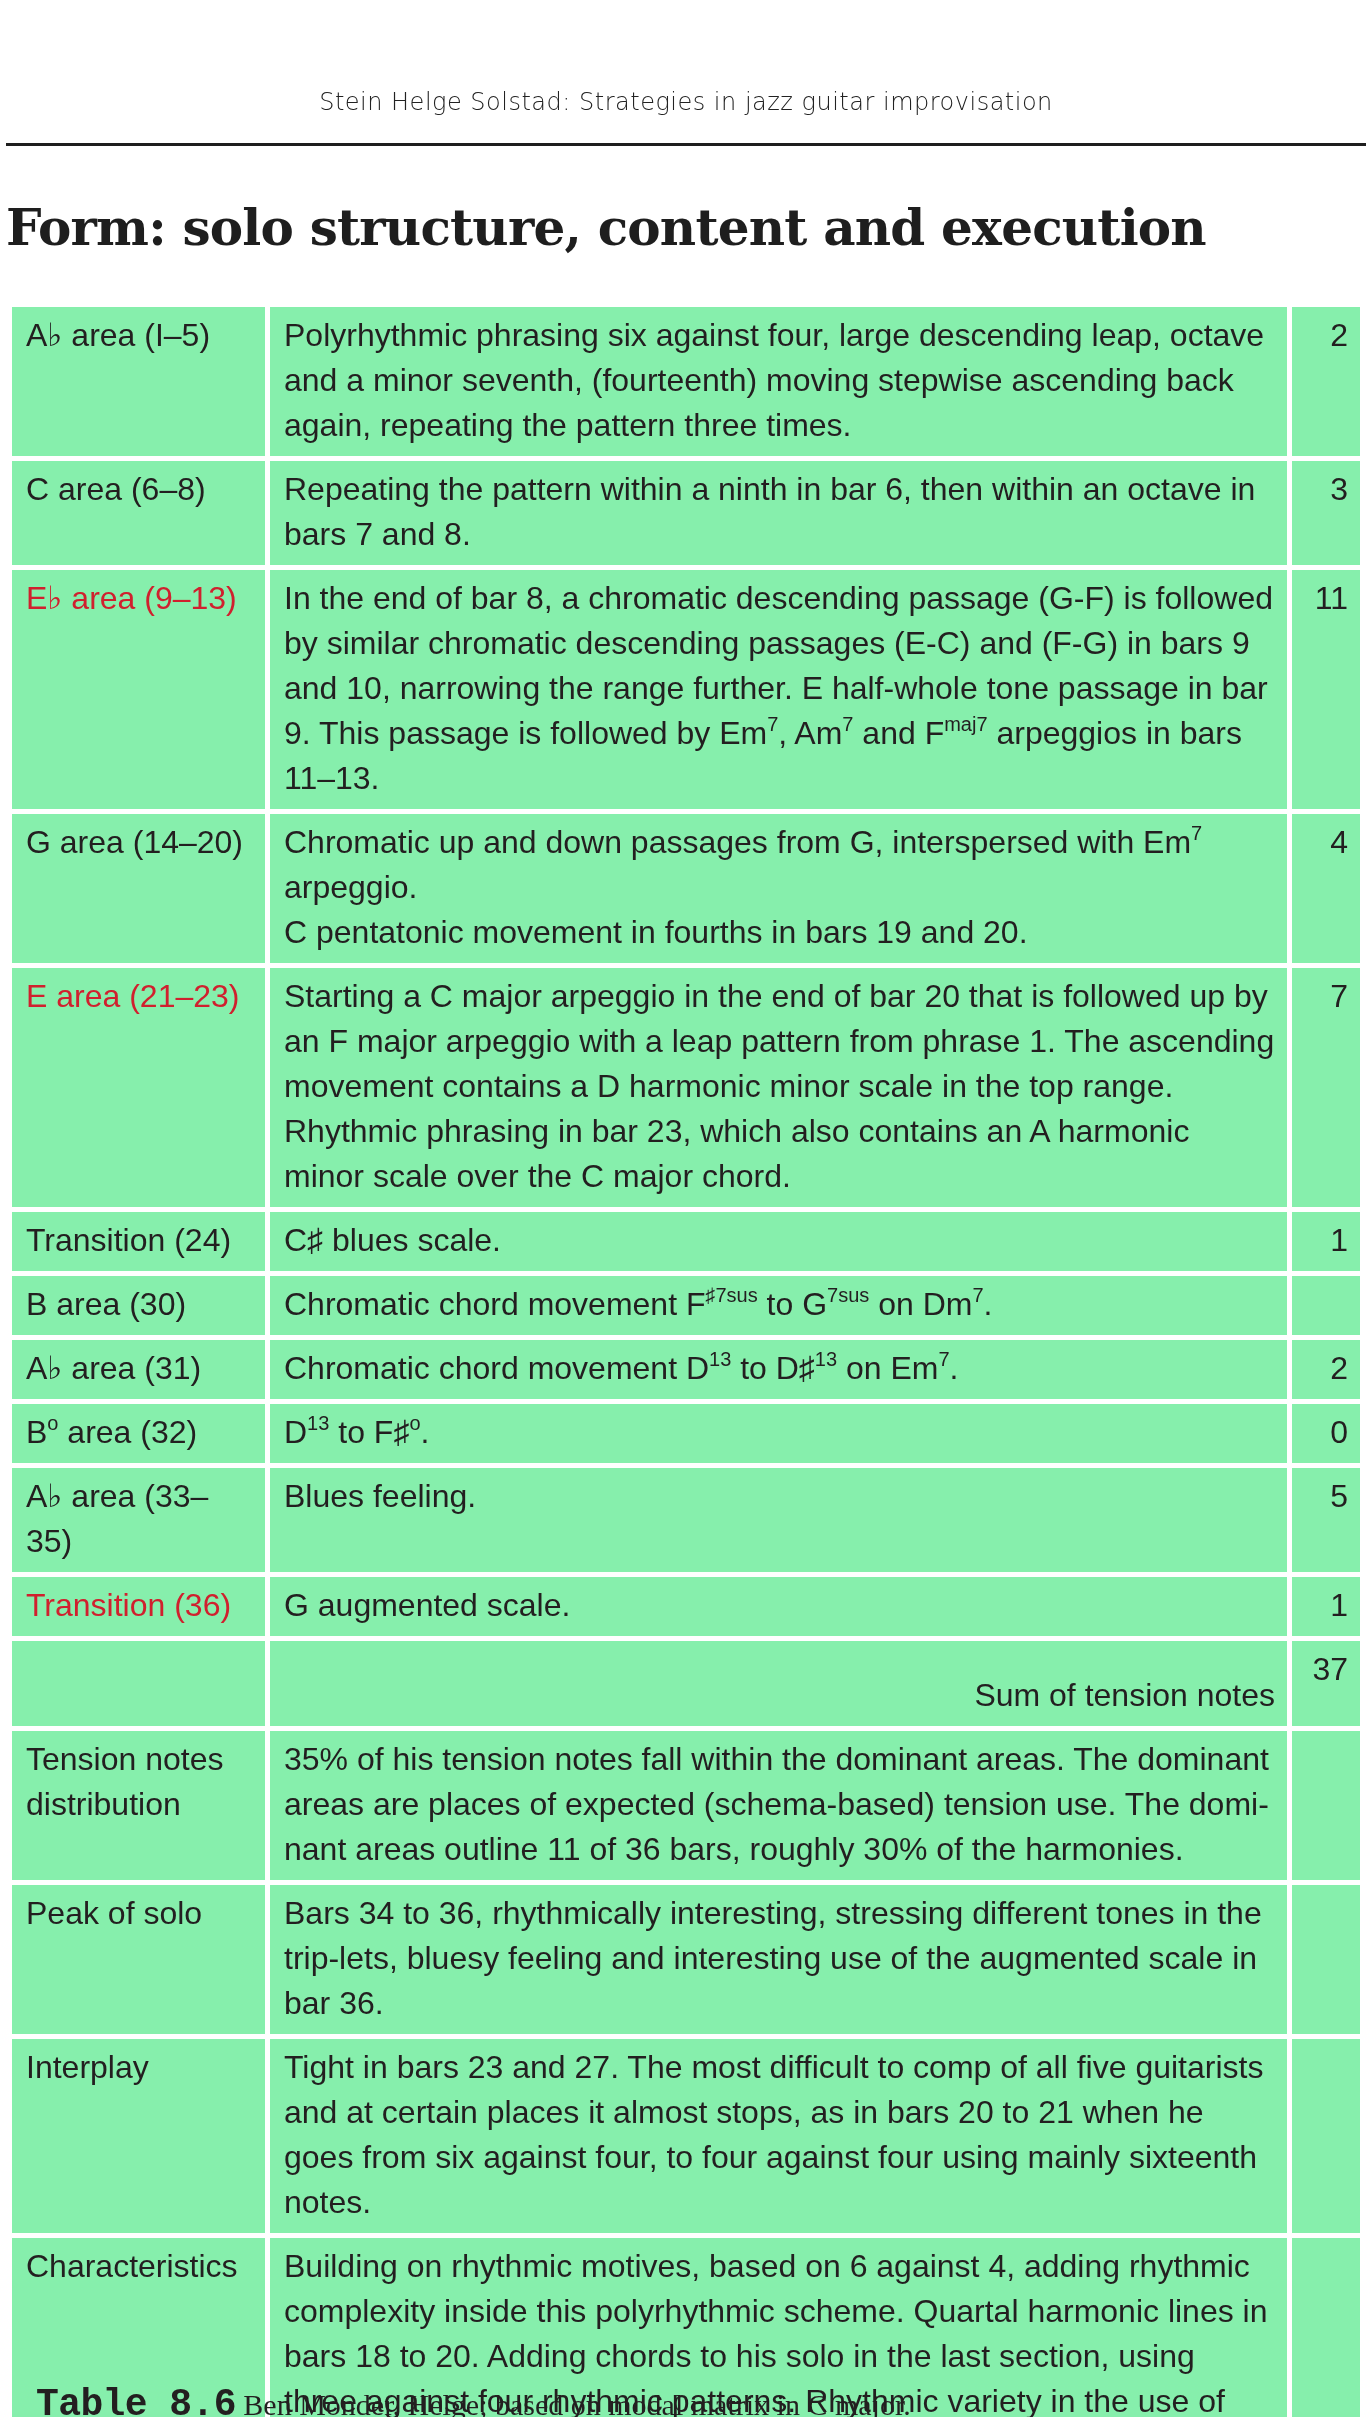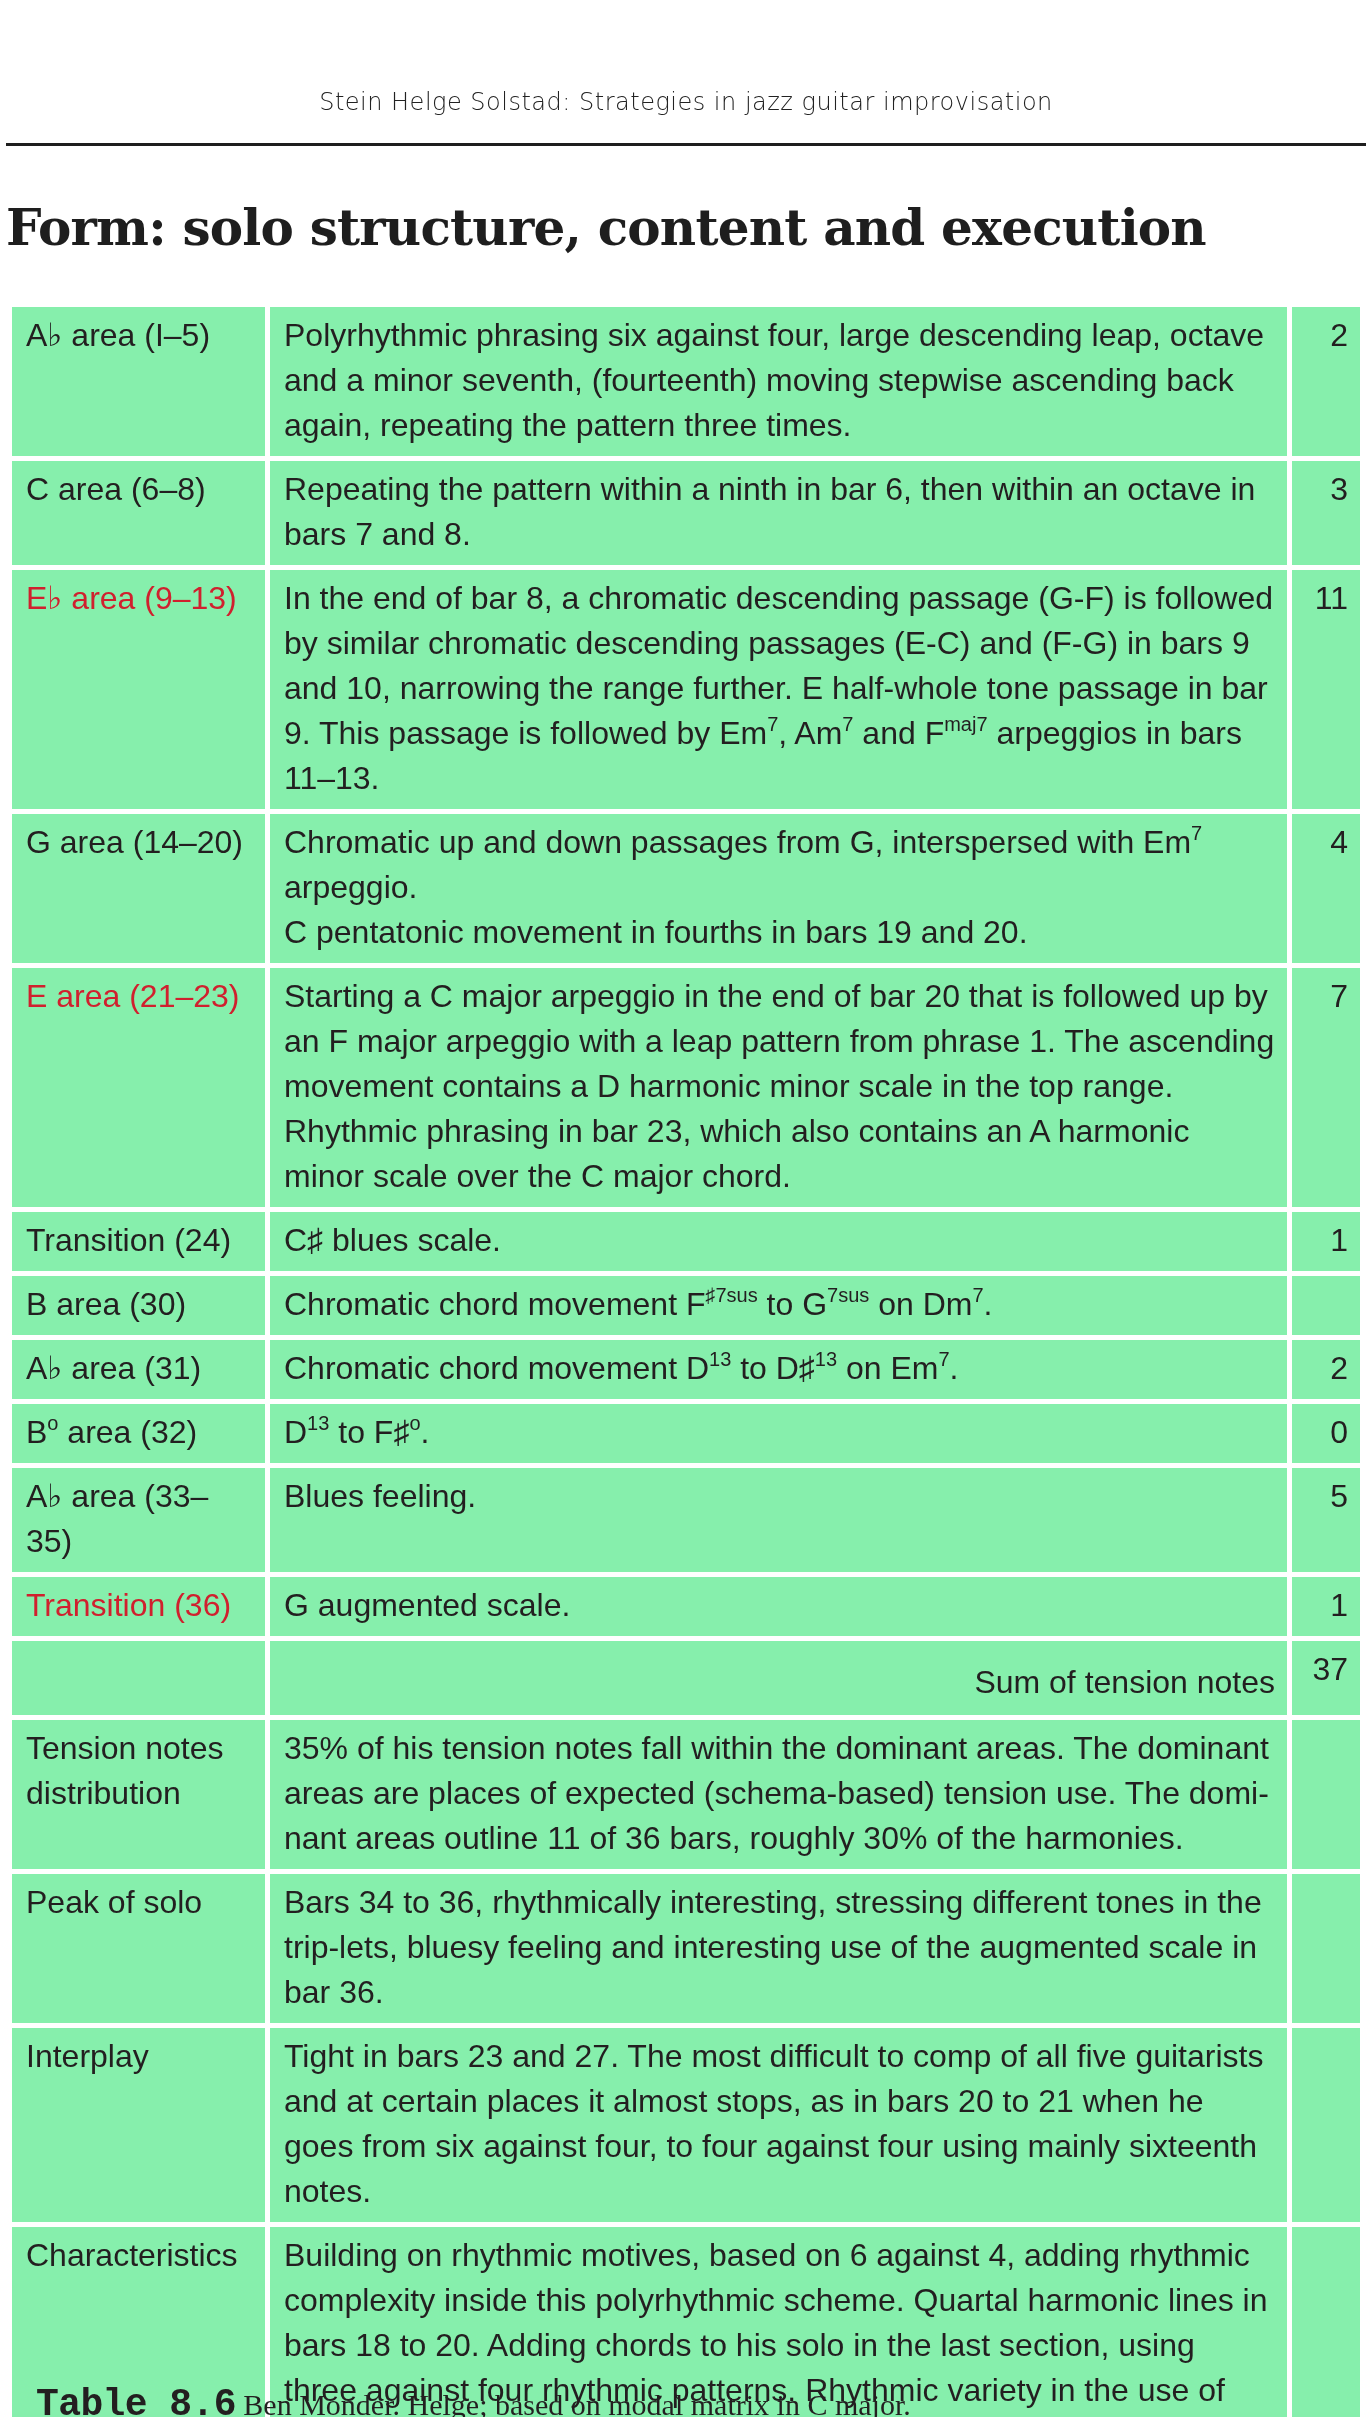--- a/index.html
+++ b/index.html
@@ -93,21 +93,21 @@
         <td class="c2">Blues feeling.</td>
         <td class="c3">5</td>
       </tr>
       <tr>
         <td class="c1 red">Transition (36)</td>
         <td class="c2">G augmented scale.</td>
         <td class="c3">1</td>
       </tr>
       <tr>
         <td class="c1" style="height: 60px;">&nbsp;</td>
-        <td class="c2 sum-label" style="padding-top: 19px;">Sum of tension notes</td>
+        <td class="c2 sum-label" style="padding-top: 32px;">Sum of tension notes</td>
         <td class="c3" style="padding-top: 6px;">37</td>
       </tr>
       <tr>
         <td class="c1">Tension notes distribution</td>
         <td class="c2">35% of his tension notes fall within the dominant areas. The dominant areas are places of expected (schema-based) tension use. The domi-nant areas outline 11 of 36 bars, roughly 30% of the harmonies.</td>
         <td class="c3"></td>
       </tr>
       <tr>
         <td class="c1">Peak of solo</td>
         <td class="c2">Bars 34 to 36, rhythmically interesting, stressing different tones in the trip-lets, bluesy feeling and interesting use of the augmented scale in bar 36.</td>

